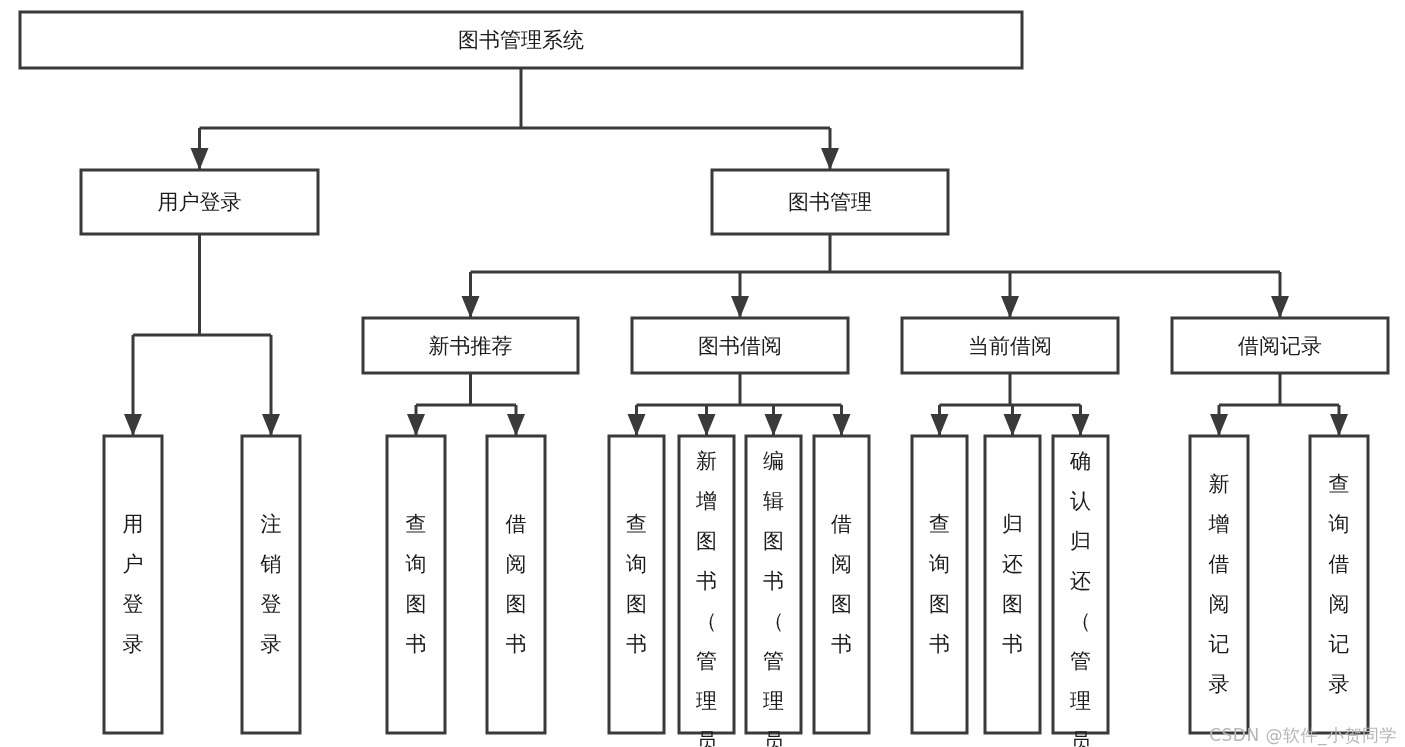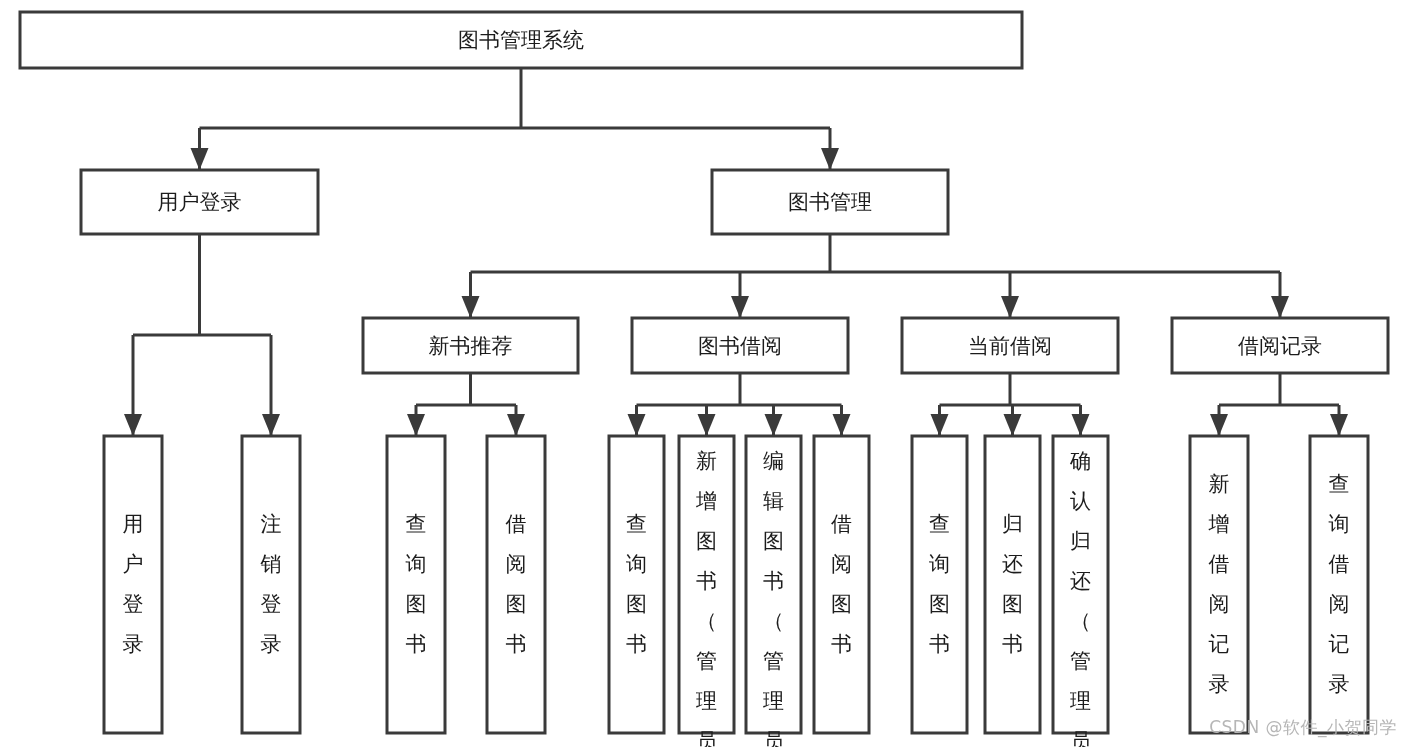--- a/index.html
+++ b/index.html
@@ -57,21 +57,21 @@
   .leaf-label-char {
     fill: #1c1c1c;
     font-family: "DejaVu Sans", "Liberation Sans", sans-serif;
     font-size: 21px;
     text-anchor: middle;
     dominant-baseline: middle;
   }
   .watermark-text {
     position: absolute;
     right: 8px;
-    bottom: 8px;
+    bottom: 0;
     font-family: "DejaVu Sans", "Liberation Sans", sans-serif;
     font-size: 17px;
     color: #b6b6b6;
     white-space: nowrap;
     letter-spacing: 0.5px;
   }
 </style>
 </head>
 <body>
 

